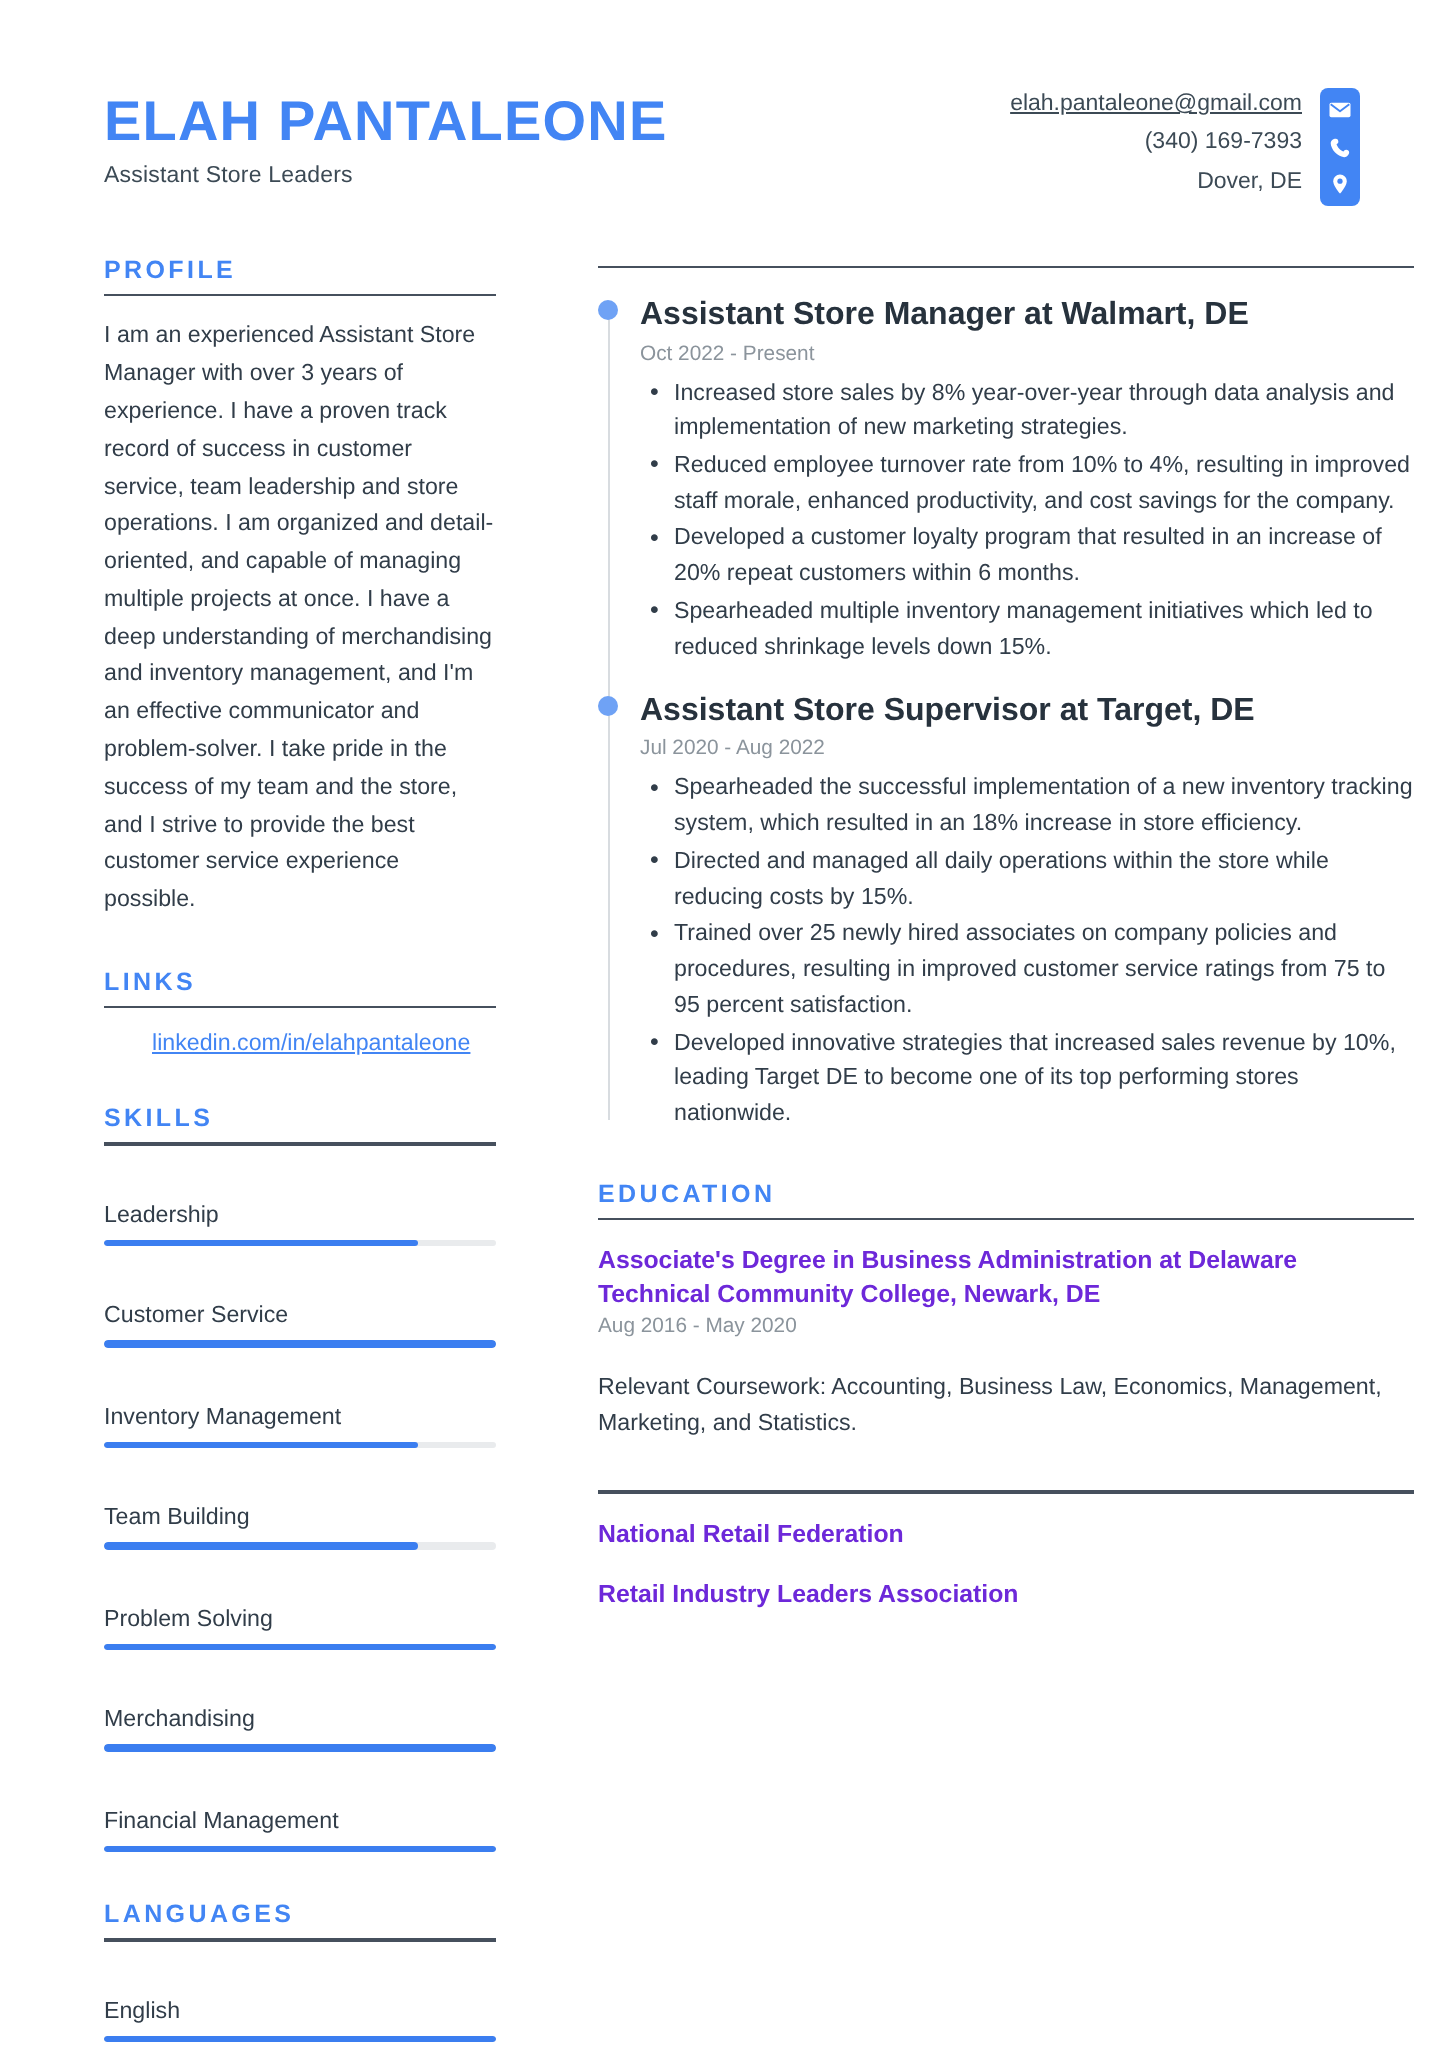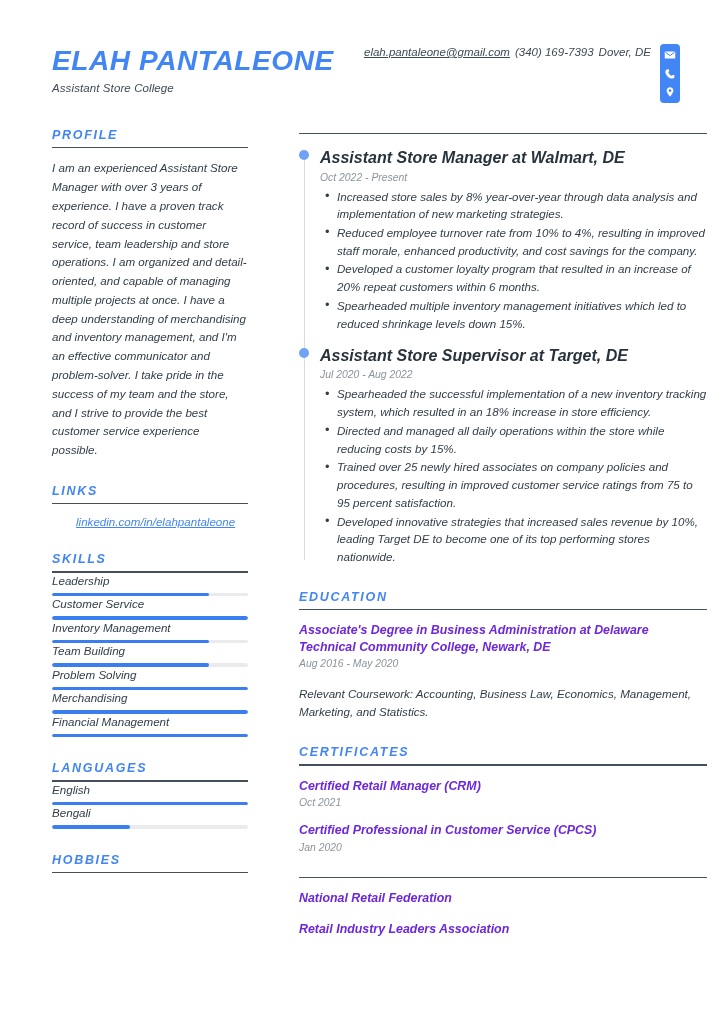--- a/index.html
+++ b/index.html
@@ -12,21 +12,20 @@
     color: #2d3a46;
     overflow: hidden;
   }
 
   .page {
     position: relative;
     width: 714px;
     height: 1023px;
     background: #fff;
     padding: 0;
-    font-style: italic;
   }
 
   
   .header {
     display: flex;
     justify-content: space-between;
     align-items: flex-start;
     padding: 44px 34px 0 52px;
   }
   .identity { padding-top: 2px; }
@@ -45,21 +44,21 @@
     letter-spacing: 0.1px;
   }
 
   .contact-block {
     display: flex;
     align-items: flex-start;
     gap: 0;
   }
   .contact-lines {
     display: flex;
-    flex-direction: row;
+    flex-direction: column;
     align-items: flex-end;
     gap: 5px;
     padding-right: 9px;
     padding-top: 1px;
   }
   .contact-lines > div {
     font-size: 11.5px;
     line-height: 1.25;
     color: #3c4a55;
     white-space: nowrap;
@@ -119,21 +118,21 @@
   .link-item {
     margin-top: 11px;
     font-size: 11.6px;
     color: #4285f4;
     text-decoration: underline;
     word-break: break-all;
     padding-left: 24px;
   }
 
   
-  .bar-row { margin-top: 1px; }
+  .bar-row { margin-top: 28px; }
   .bar-label {
     font-size: 11.6px;
     color: #313d49;
     margin-bottom: 6px;
   }
   .bar-track {
     position: relative;
     height: 3.5px;
     background: #e9ebed;
     border-radius: 2px;
@@ -227,21 +226,21 @@
   .entry-gap { margin-top: 14px; }
 </style>
 </head>
 <body>
 
 <div class="page">
 
   <div class="header">
     <div class="identity">
       <div class="full-name">ELAH PANTALEONE</div>
-      <div class="job-title">Assistant Store College</div>
+      <div class="job-title">Assistant Store Leaders</div>
     </div>
 
     <div class="contact-block">
       <div class="contact-lines">
         <div class="contact-email">elah.pantaleone@gmail.com</div>
         <div>(340) 169-7393</div>
         <div>Dover, DE</div>
       </div>
       <div class="icon-strip">
         <span>
@@ -391,32 +390,20 @@
       <div class="section">
         <div class="sec-title">EDUCATION</div>
         <div class="sec-rule"></div>
         <div class="entry">
           <div class="entry-title">Associate's Degree in Business Administration at Delaware Technical Community College, Newark, DE</div>
           <div class="entry-dates">Aug 2016 - May 2020</div>
           <div class="entry-desc">Relevant Coursework: Accounting, Business Law, Economics, Management, Marketing, and Statistics.</div>
         </div>
       </div>
 
-      <div class="section">
-        <div class="sec-title">CERTIFICATES</div>
-        <div class="sec-rule"></div>
-        <div class="entry">
-          <div class="entry-title">Certified Retail Manager (CRM)</div>
-          <div class="entry-dates">Oct 2021</div>
-        </div>
-        <div class="entry entry-gap">
-          <div class="entry-title">Certified Professional in Customer Service (CPCS)</div>
-          <div class="entry-dates">Jan 2020</div>
-        </div>
-      </div>
 
       <div class="section">
         <div class="sec-rule"></div>
         <div class="entry">
           <div class="entry-title">National Retail Federation</div>
         </div>
         <div class="entry entry-gap">
           <div class="entry-title">Retail Industry Leaders Association</div>
         </div>
       </div>

